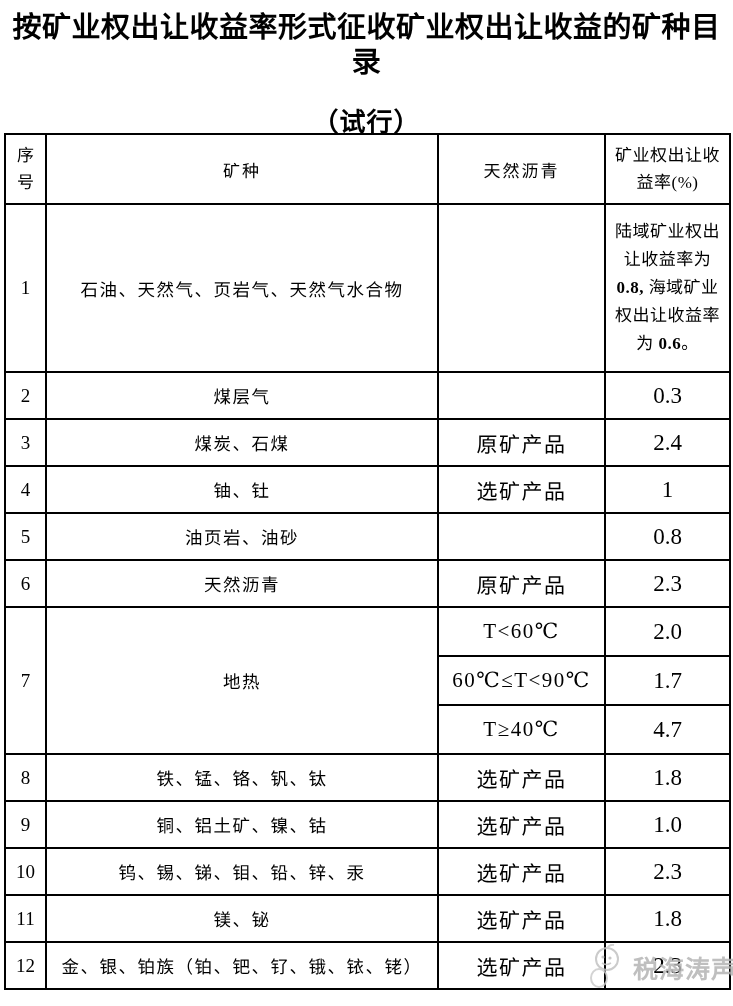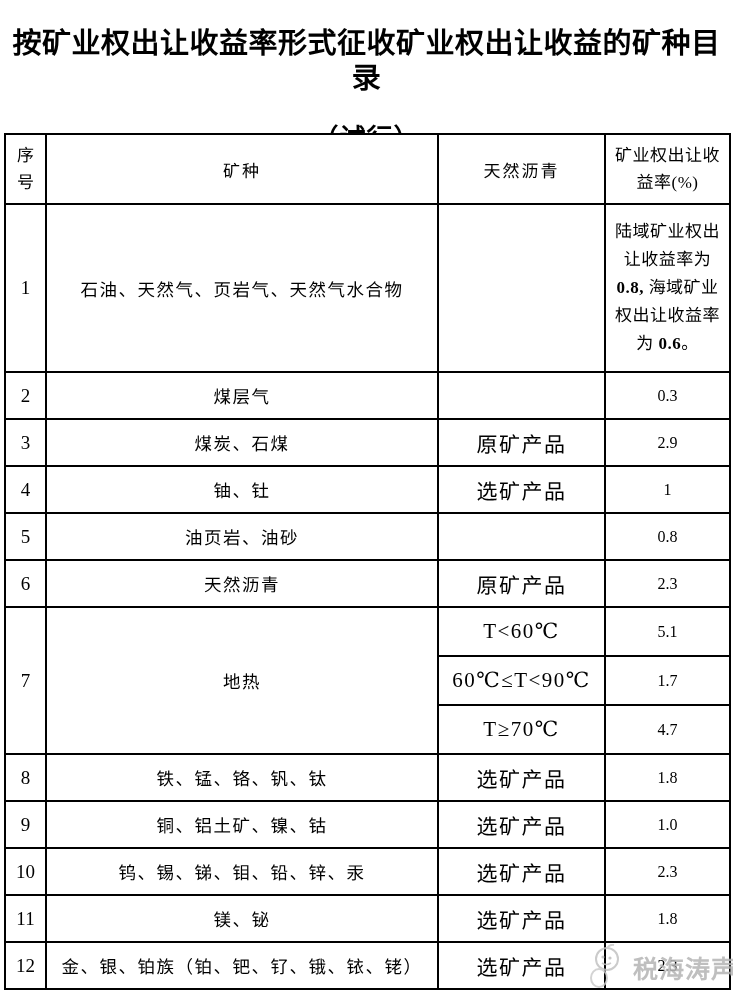--- a/index.html
+++ b/index.html
@@ -6,21 +6,21 @@
   body {
     width: 733px; height: 1006px;
     position: relative;
     background: #ffffff;
     color: #000;
     font-family: "Liberation Serif", "DejaVu Serif", serif;
     overflow: hidden;
   }
   .doc-title {
     margin: 0;
-    padding-top: 26px;
+    padding-top: 10px;
     text-align: center;
     font-family: "Liberation Sans", "DejaVu Sans", sans-serif;
     font-weight: 700;
     font-size: 29px;
     letter-spacing: 0.5px;
     line-height: 1.2;
   }
   .doc-subtitle {
     margin: 0;
     padding-top: 21px;
@@ -49,21 +49,21 @@
   .catalog thead tr { height: 70px; }
   .catalog tbody tr { height: 47px; }
   .catalog tbody tr.sub { height: 49px; }
   .catalog tbody tr.tall { height: 168px; }
   th { font-size: 17px; letter-spacing: 2px; }
   th.th-no   { word-break: break-all; line-height: 27px; letter-spacing: 0; }
   th.th-rate { word-break: break-all; line-height: 27px; letter-spacing: 0.5px; }
   .cell-no      { font-size: 19px; letter-spacing: 0; }
   .cell-mineral { font-size: 17.5px; letter-spacing: 1.5px; margin-top: 20px; }
   .cell-object  { font-size: 21px; letter-spacing: 1.5px; }
-  .cell-rate    { font-size: 16px; font-weight: 700; letter-spacing: 0; }
+  .cell-rate    { font-size: 23px; font-weight: 700; letter-spacing: 0; }
   .cell-rate.rich {
     font-weight: 400;
     font-size: 17px;
     line-height: 28px;
     padding: 4px 5px;
     letter-spacing: 0.5px;
     text-align: center;
     margin-left: 16px;
   }
   .cell-rate.rich .b { font-weight: 700; }
@@ -116,21 +116,21 @@
       <tr>
         <td class="cell-no">2</td>
         <td class="cell-mineral">煤层气</td>
         <td class="cell-object"></td>
         <td class="cell-rate">0.3</td>
       </tr>
       <tr>
         <td class="cell-no">3</td>
         <td class="cell-mineral">煤炭、石煤</td>
         <td class="cell-object">原矿产品</td>
-        <td class="cell-rate">2.9</td>
+        <td class="cell-rate">2.4</td>
       </tr>
       <tr>
         <td class="cell-no">4</td>
         <td class="cell-mineral">铀、钍</td>
         <td class="cell-object">选矿产品</td>
         <td class="cell-rate">1</td>
       </tr>
       <tr>
         <td class="cell-no">5</td>
         <td class="cell-mineral">油页岩、油砂</td>
@@ -140,28 +140,28 @@
       <tr>
         <td class="cell-no">6</td>
         <td class="cell-mineral">天然沥青</td>
         <td class="cell-object">原矿产品</td>
         <td class="cell-rate">2.3</td>
       </tr>
       <tr class="sub">
         <td class="cell-no" rowspan="3">7</td>
         <td class="cell-mineral" rowspan="3">地热</td>
         <td class="cell-object">T&lt;60℃</td>
-        <td class="cell-rate">5.1</td>
+        <td class="cell-rate">2.0</td>
       </tr>
       <tr class="sub">
         <td class="cell-object">60℃≤T&lt;90℃</td>
         <td class="cell-rate">1.7</td>
       </tr>
       <tr class="sub">
-        <td class="cell-object">T≥70℃</td>
+        <td class="cell-object">T≥40℃</td>
         <td class="cell-rate">4.7</td>
       </tr>
       <tr>
         <td class="cell-no">8</td>
         <td class="cell-mineral">铁、锰、铬、钒、钛</td>
         <td class="cell-object">选矿产品</td>
         <td class="cell-rate">1.8</td>
       </tr>
       <tr>
         <td class="cell-no">9</td>

